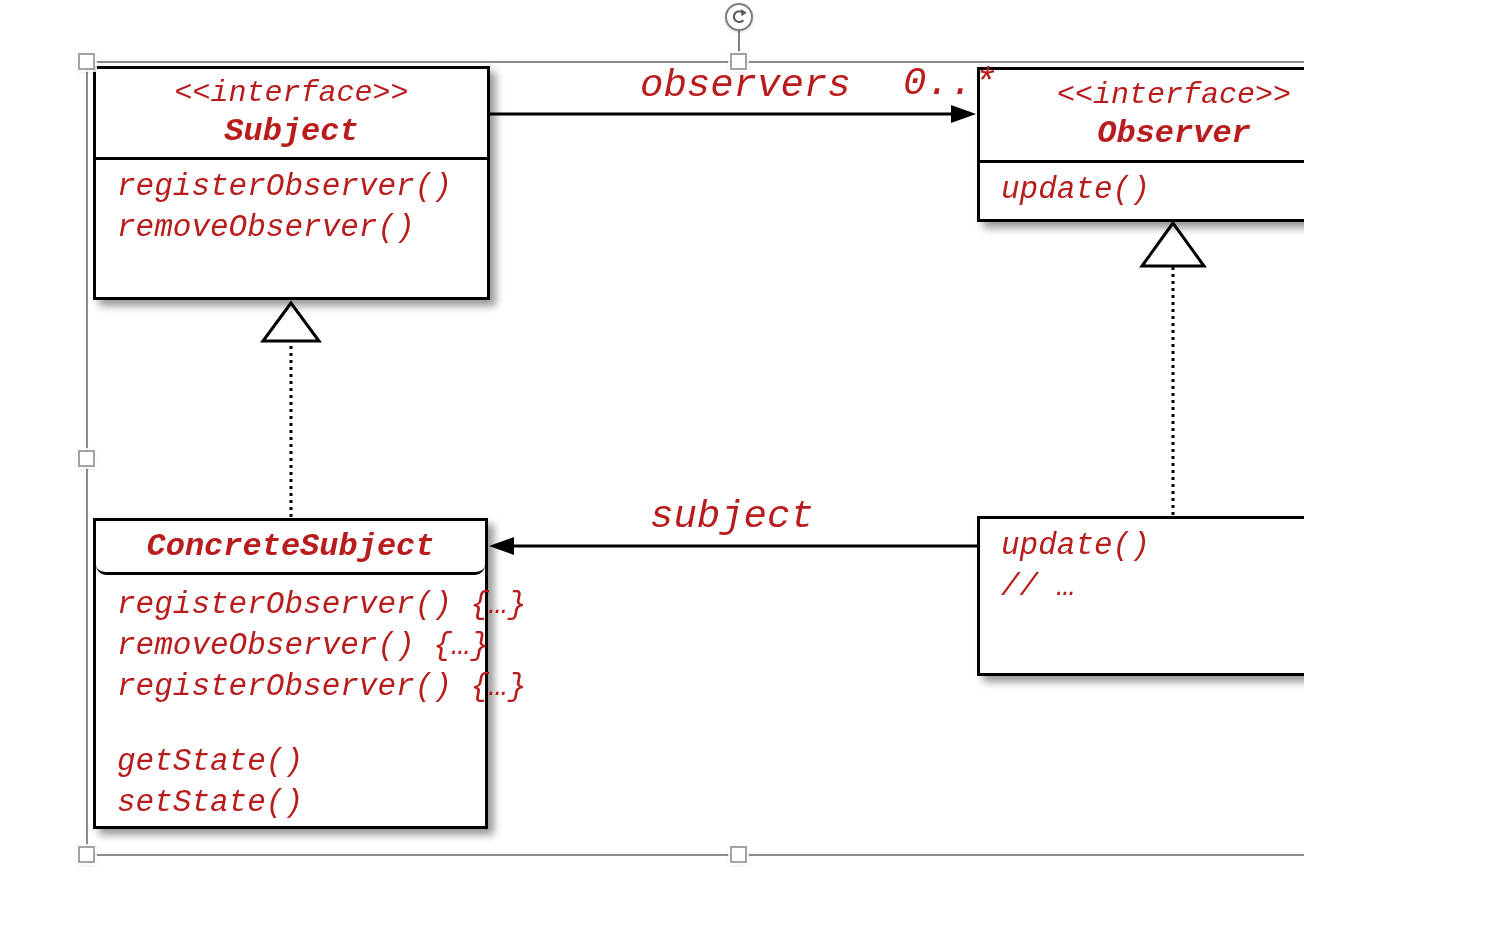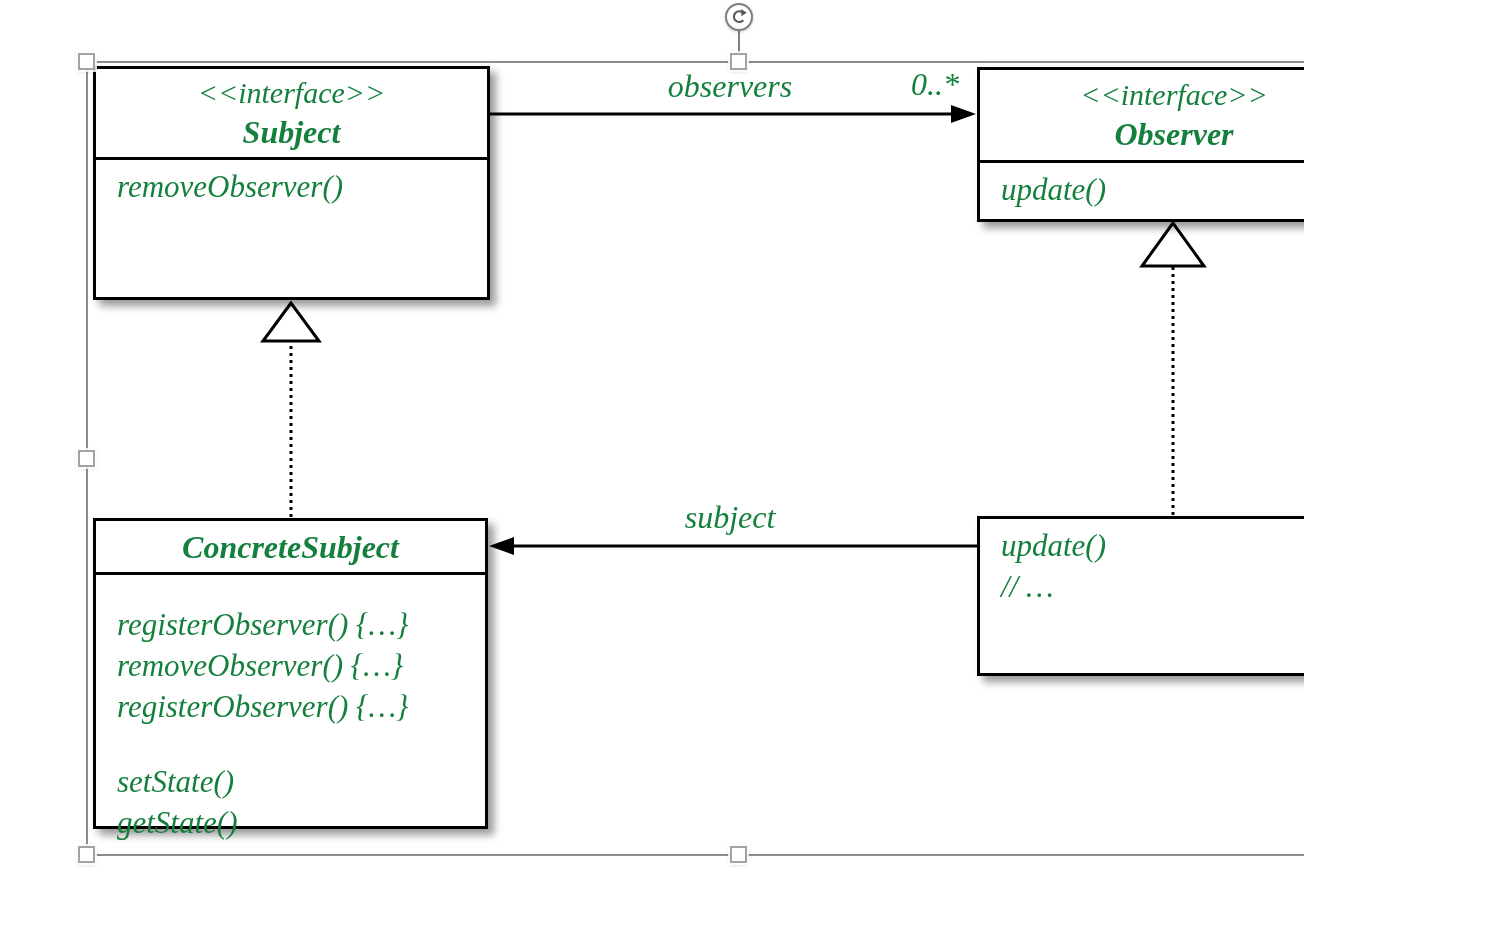--- a/index.html
+++ b/index.html
@@ -2,22 +2,22 @@
 <html><head>
 <meta charset="utf-8">
 <style>
   * { margin: 0; padding: 0; box-sizing: border-box; }
   html, body { background: #ffffff; }
   .canvas {
     position: relative;
     width: 1304px;
     height: 934px;
     background: #ffffff;
-    font-family: Liberation Serif, serif;
-    color: #15803d;
+    font-family: Liberation Mono, monospace;
+    color: #b91c1c;
     overflow: hidden;
   }
 
   
   .selection-rect {
     position: absolute;
     left: 86px; top: 61px;
     width: 1306px; height: 795px;
     border: 2px solid #8c8c8c;
   }
@@ -89,37 +89,37 @@
     line-height: 41px;
     white-space: nowrap;
   }
   .method-spacer { height: 34px; }
 
   #box-subject          { left: 93px;  top: 66px;  width: 397px; height: 234px; }
   #box-subject .uml-header { height: 91px; }
   #box-observer         { left: 977px; top: 67px;  width: 394px; height: 155px; }
   #box-observer .uml-header { height: 93px; }
   #box-concrete-subject { left: 93px;  top: 518px; width: 395px; height: 311px; }
-  #box-concrete-subject .uml-header { height: 54px; }
-  #box-concrete-subject .uml-body { padding-top: 9px; margin-top: 20px; }
+  #box-concrete-subject .uml-header { height: 54px; border-radius: 10px; }
+  #box-concrete-subject .uml-body { padding-top: 9px; }
   #box-concrete-observer{ left: 977px; top: 516px; width: 394px; height: 160px; }
   #box-concrete-observer .uml-header { height: 59px; }
 
   
   .connectors {
     position: absolute;
     left: 0; top: 0;
     width: 1508px; height: 934px;
     pointer-events: none;
   }
 
   .edge-label {
     position: absolute;
     font-style: italic;
-    font-size: 32px;
+    font-size: 39px;
     line-height: 32px;
     text-align: center;
     white-space: nowrap;
   }
   #label-observers    { left: 640px; top: 70px;  width: 180px; }
   #label-multiplicity { left: 903px; top: 68px;  width: 64px; }
   #label-subject      { left: 650px; top: 501px; width: 160px; }
 </style>
 </head>
 <body>
@@ -150,20 +150,21 @@
     <line x1="1173" y1="515" x2="1173" y2="267" stroke="#000" stroke-width="3" stroke-dasharray="3 4"></line>
     <polygon points="1173,223 1142,266 1204,266" fill="#fff" stroke="#000" stroke-width="3"></polygon>
   </svg>
 
   <div class="uml-class" id="box-subject">
     <div class="uml-header">
       <div class="stereotype">&lt;&lt;interface&gt;&gt;</div>
       <div class="cls-name">Subject</div>
     </div>
     <div class="uml-body">
+      <div class="method">registerObserver()</div>
       <div class="method">removeObserver()</div>
     </div>
   </div>
 
   <div class="uml-class" id="box-observer">
     <div class="uml-header">
       <div class="stereotype">&lt;&lt;interface&gt;&gt;</div>
       <div class="cls-name">Observer</div>
     </div>
     <div class="uml-body">
@@ -173,22 +174,22 @@
 
   <div class="uml-class" id="box-concrete-subject">
     <div class="uml-header">
       <div class="cls-name">ConcreteSubject</div>
     </div>
     <div class="uml-body">
       <div class="method">registerObserver() {…}</div>
       <div class="method">removeObserver() {…}</div>
       <div class="method">registerObserver() {…}</div>
       <div class="method-spacer"></div>
+      <div class="method">getState()</div>
       <div class="method">setState()</div>
-      <div class="method">getState()</div>
     </div>
   </div>
 
   <div class="uml-class" id="box-concrete-observer">
     <div class="uml-body">
       <div class="method">update()</div>
       <div class="method">// …</div>
     </div>
   </div>
 

